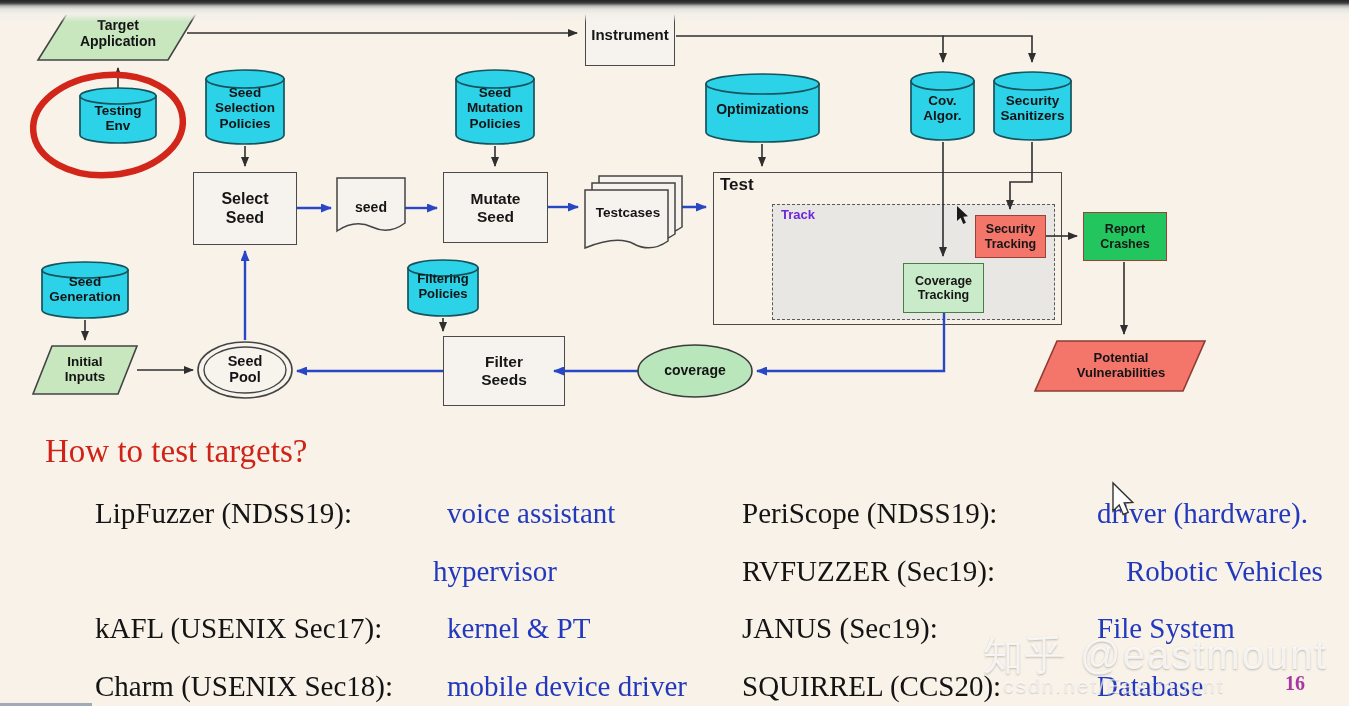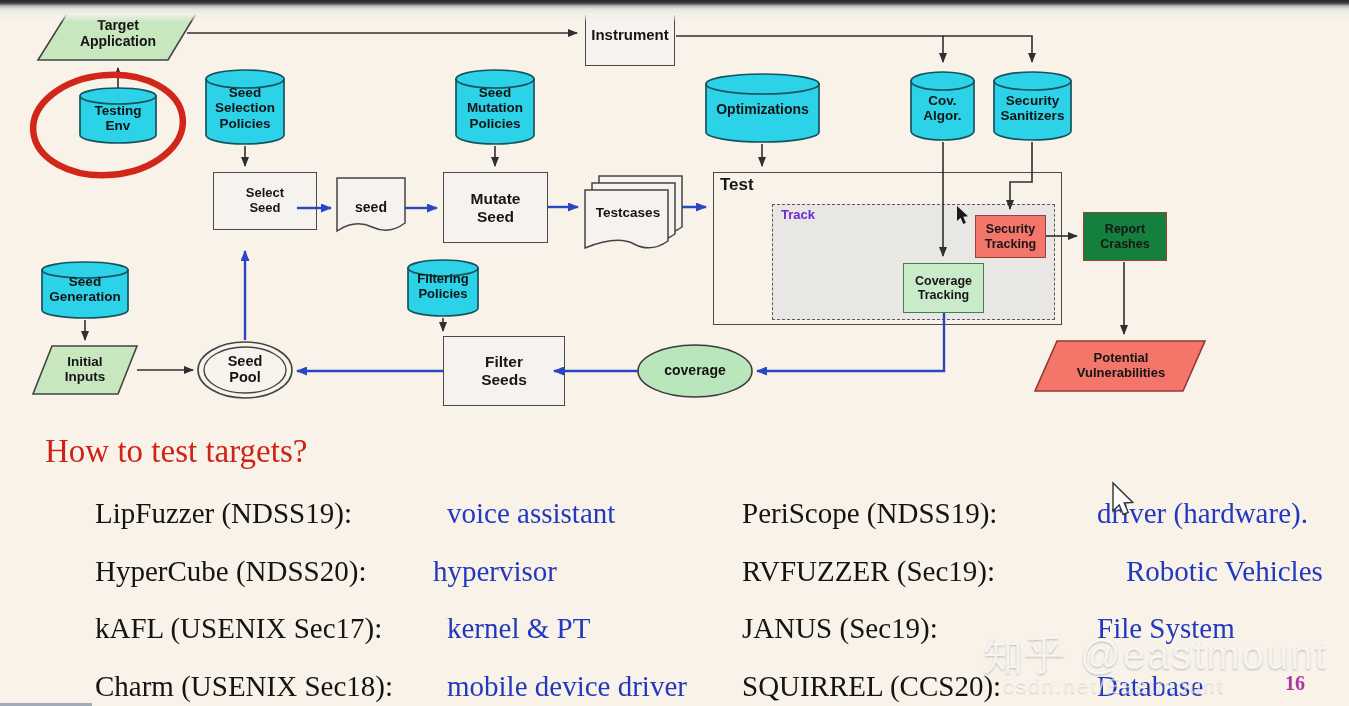--- a/index.html
+++ b/index.html
@@ -52,21 +52,21 @@
 </head>
 <body>
 
 <div id="stage">
   <div id="topbar"></div>
   <div id="bottomline"></div>
 
   <div class="box" style="left:585px;top:4px;width:90px;height:62px;font-size:15px;">
     <span>Instrument</span>
   </div>
-  <div class="box" style="left:193px;top:172px;width:104px;height:58px;font-size:13px;margin-left:20px;">
+  <div class="box" style="left:193px;top:172px;width:104px;height:73px;font-size:16px;">
     <span>Select
 Seed</span>
   </div>
   <div class="box" style="left:443px;top:172px;width:105px;height:71px;font-size:15.5px;">
     <span>Mutate
 Seed</span>
   </div>
   <div class="box" style="left:443px;top:336px;width:122px;height:70px;font-size:15.5px;">
     <span>Filter
 Seeds</span>
@@ -78,21 +78,21 @@
   <span class="corner" style="left:781px;top:207px;font-size:13px;color:#6d28d9;">Track</span>
 
   <div class="box small" style="left:975px;top:215px;width:71px;height:43px;font-size:12.5px;background:#f4766b;border:1.5px solid #9a423a;">
     <span>Security
 Tracking</span>
   </div>
   <div class="box small" style="left:903px;top:263px;width:81px;height:50px;font-size:12.5px;background:#c9ebc9;border:1.5px solid #477d47;">
     <span>Coverage
 Tracking</span>
   </div>
-  <div class="box small" style="left:1083px;top:212px;width:84px;height:49px;font-size:12.5px;background:#15803d;border:1.5px solid #9a423a;">
+  <div class="box small" style="left:1083px;top:212px;width:84px;height:49px;font-size:12.5px;background:#22c55e;border:1.5px solid #9a423a;">
     <span>Report
 Crashes</span>
   </div>
 
   <svg id="shapes" width="1349" height="430" viewBox="0 0 1349 430">
     <defs>
       <marker id="mb" viewBox="0 0 10 8" markerWidth="10" markerHeight="8" refX="9" refY="4" orient="auto" markerUnits="userSpaceOnUse">
         <path d="M0 0 L10 4 L0 8 Z" fill="#2f2f2f"></path>
       </marker>
       <marker id="mu" viewBox="0 0 11 9" markerWidth="11" markerHeight="9" refX="10" refY="4.5" orient="auto" markerUnits="userSpaceOnUse">
@@ -198,21 +198,20 @@
 
   <div class="heading">How to test targets?</div>
 
   <div class="frow" style="top:497px;">
     <span class="flab" style="left:95px;">LipFuzzer (NDSS19):</span>
     <span class="fval" style="left:447px;">voice assistant</span>
     <span class="flab" style="left:742px;">PeriScope (NDSS19):</span>
     <span class="fval" style="left:1097px;">driver (hardware).</span>
   </div>
   <div class="frow" style="top:555px;">
-    <span class="flab" style="left:95px;">HyperCube (NDSS20):</span>
     <span class="fval" style="left:433px;">hypervisor</span>
     <span class="flab" style="left:742px;">RVFUZZER (Sec19):</span>
     <span class="fval" style="left:1126px;">Robotic Vehicles</span>
   </div>
   <div class="frow" style="top:612px;">
     <span class="flab" style="left:95px;">kAFL (USENIX Sec17):</span>
     <span class="fval" style="left:447px;">kernel &amp; PT</span>
     <span class="flab" style="left:742px;">JANUS (Sec19):</span>
     <span class="fval" style="left:1097px;">File System</span>
   </div>

